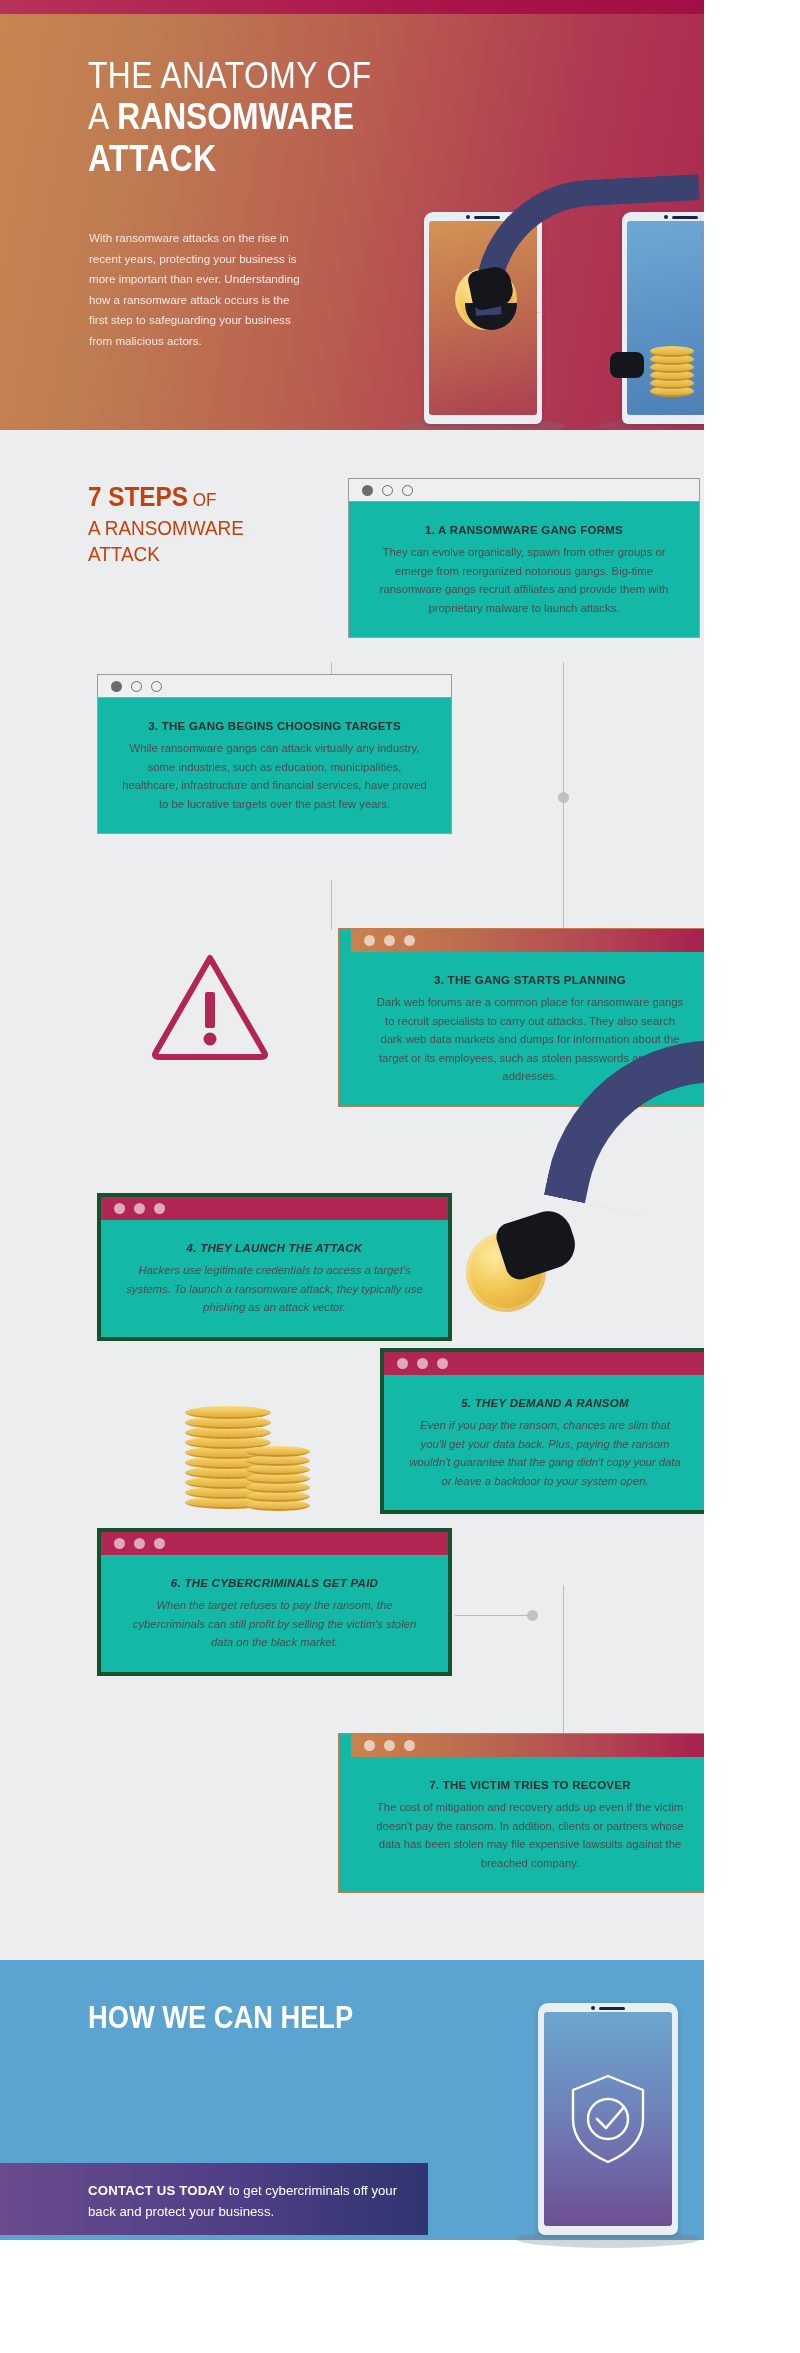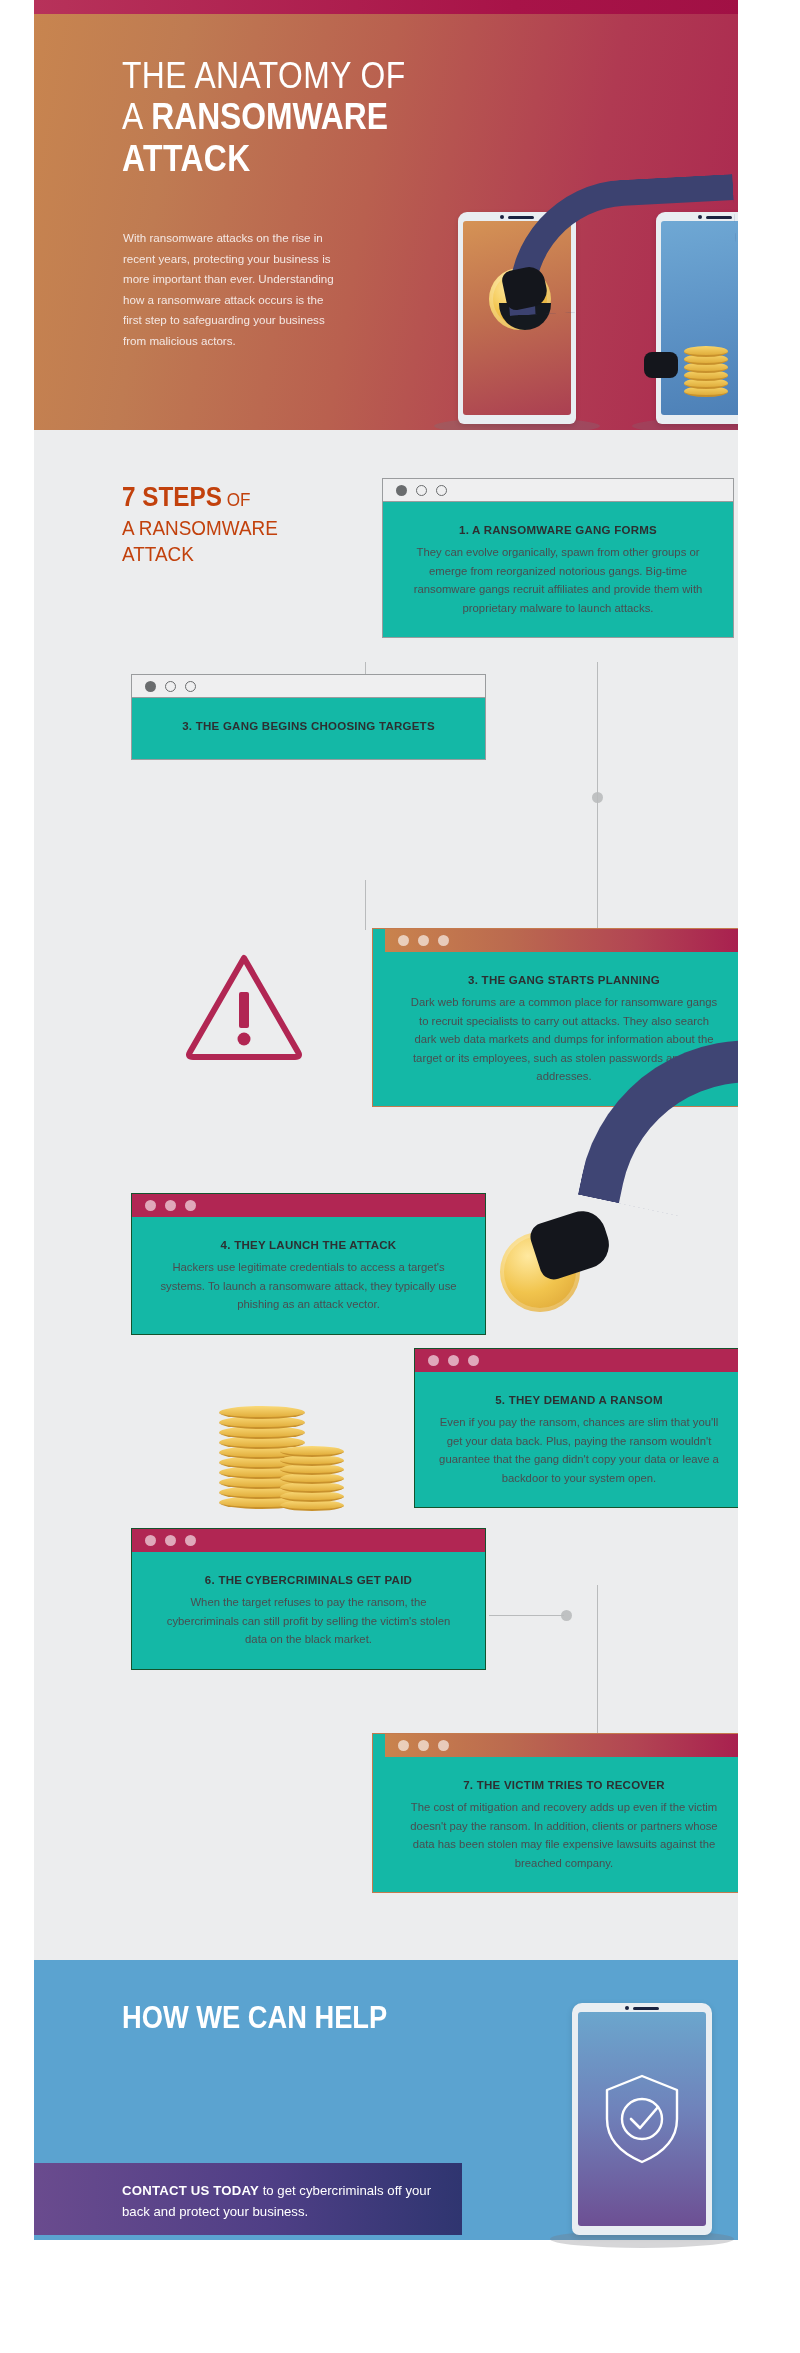--- a/index.html
+++ b/index.html
@@ -7,21 +7,20 @@
     width: 800px;
     background: #ffffff;
     font-family: "Liberation Sans", sans-serif;
   }
   .page {
     position: relative;
     width: 704px;
     height: 2353px;
     overflow: hidden;
     background: #ffffff;
-    margin-left: 34px;
   }
 
   
   .hero {
     position: absolute;
     left: 0; top: 0;
     width: 800px; height: 430px;
     background: linear-gradient(100deg, #c8854f 0%, #bf7b52 18%, #b9604f 42%, #b03a52 68%, #a81e4f 100%);
     overflow: hidden;
   }
@@ -195,21 +194,21 @@
     background: #bfc1c2;
   }
 
   
   .card {
     position: absolute;
     background: #14b8a6;
     border: 1px solid #9a9c9e;
   }
   .card.colored { border: 1px solid #c47b4e; padding-left: 12px; }
-  .card.crimson { border: 1px solid #14532d; }
+  .card.crimson { border: 4px solid #14532d; font-style: italic; }
   .card-bar {
     height: 23px;
     display: flex; align-items: center; gap: 9px;
     padding-left: 13px;
     background: #efeff0;
     border-bottom: 1px solid #9a9c9e;
   }
   .card-bar .dot { width: 11px; height: 11px; border-radius: 50%; }
   .card-bar .dot.filled { background: #6a6c6e; }
   .card-bar .dot.hollow { border: 1.6px solid #6a6c6e; }
@@ -394,20 +393,21 @@
   </div>
 
   <div class="card" style="left:97px; top:674px; width:355px;">
     <div class="card-bar">
       <span class="dot filled"></span>
       <span class="dot hollow"></span>
       <span class="dot hollow"></span>
     </div>
     <div class="card-body">
       <div class="card-title">3. THE GANG BEGINS CHOOSING TARGETS</div>
+      <div class="card-text">While ransomware gangs can attack virtually any industry, some industries, such as education, municipalities, healthcare, infrastructure and financial services, have proved to be lucrative targets over the past few years.</div>
     </div>
   </div>
 
   <svg class="warn-icon" viewBox="0 0 120 112">
     <path d="M60 8 L114 102 Q117 107 111 107 L9 107 Q3 107 6 102 Z" fill="none" stroke="#b12653" stroke-width="6" stroke-linejoin="round"></path>
     <rect x="55" y="42" width="10" height="36" rx="2" fill="#b12653"></rect>
     <circle cx="60" cy="89" r="6.5" fill="#b12653"></circle>
   </svg>
 
   <div class="card colored" style="left:338px; top:928px; width:372px;">

